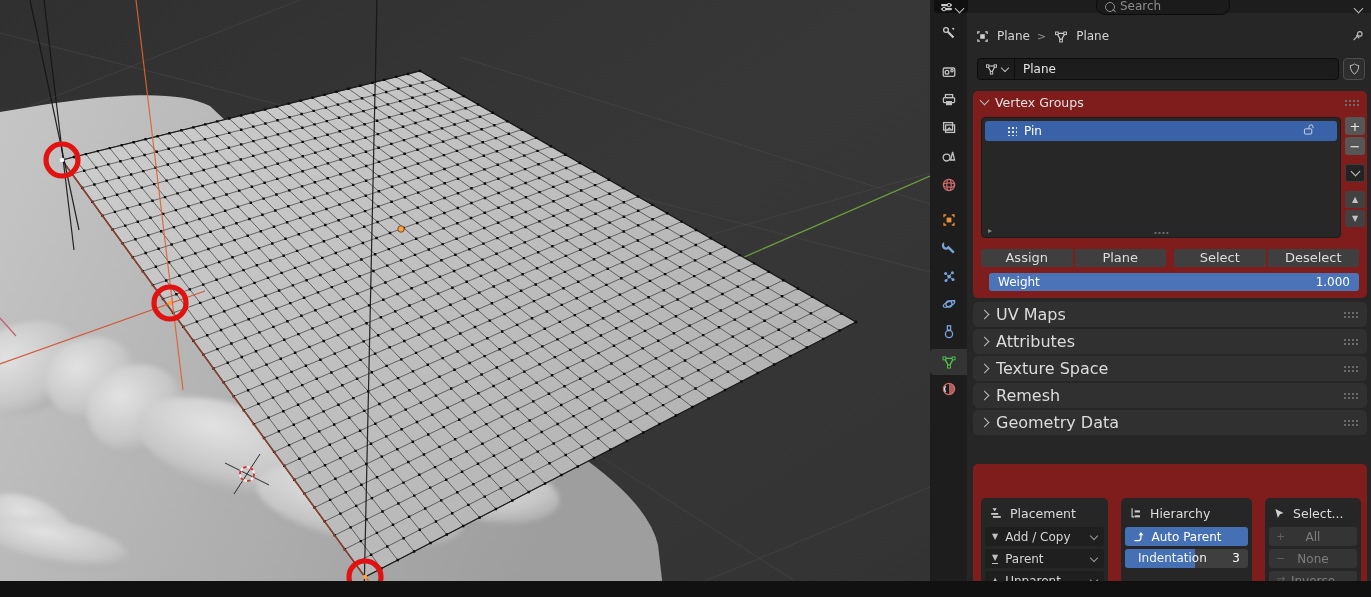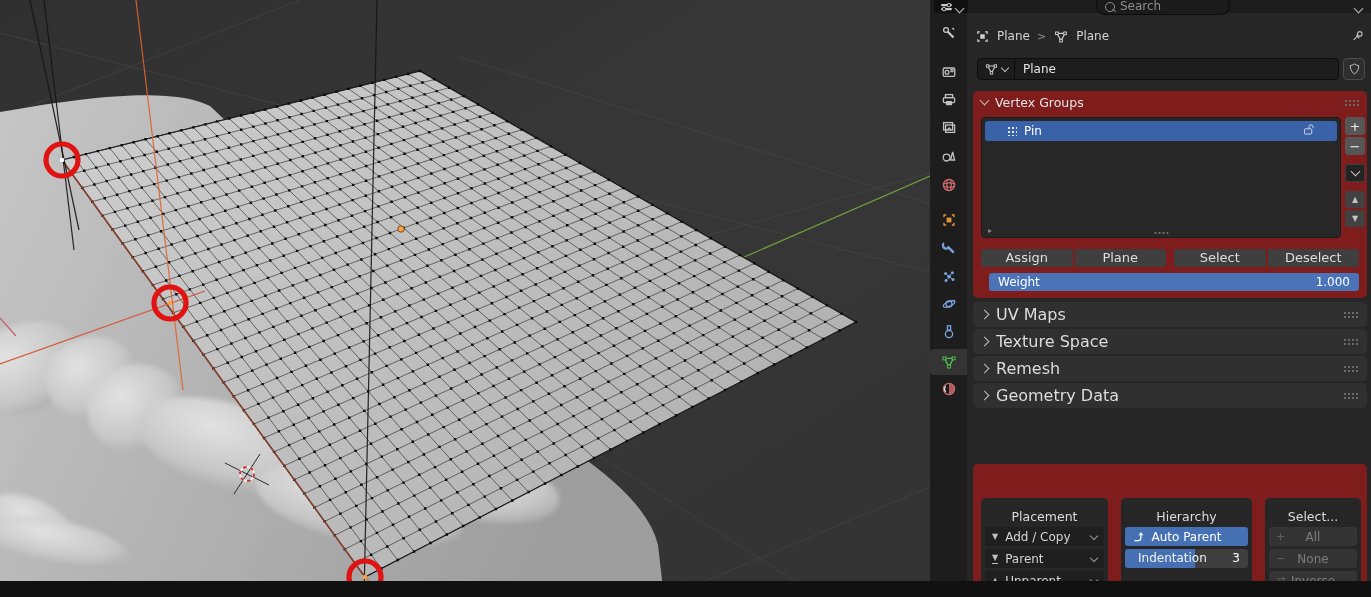--- a/index.html
+++ b/index.html
@@ -77,21 +77,21 @@
   
   #collapsed{position:absolute;left:6px;right:4px;top:289px;}
   .c-row{height:25px;background:#303030;border-radius:5px;margin-bottom:2px;display:flex;align-items:center;
          gap:8px;padding:0 9px;}
   .c-row .panel-title{font-size:16px;color:#dcdcdc;}
   
   #sk-panel{top:451px;bottom:0;border-radius:5px 5px 0 0;}
   .sk-cols{position:absolute;left:8px;right:6px;top:34px;bottom:0;display:flex;gap:13px;}
   .sk-box{background:#262626;border-radius:5px;padding:4px;box-sizing:border-box;}
   .sk-box.b1{flex:0 0 127px;} .sk-box.b2{flex:0 0 131px;} .sk-box.b3{flex:1;text-align:center;}
-  .sk-head{height:22px;display:flex;align-items:center;gap:7px;padding:0 4px;color:#dcdcdc;font-size:12.5px;flex-direction:column;}
+  .sk-head{height:22px;display:flex;align-items:center;gap:7px;padding:0 4px;color:#dcdcdc;font-size:12.5px;}
   .sk-row{height:19px;margin-top:3px;border-radius:3px;display:flex;align-items:center;position:relative;}
   .sk-row.drop{background:#1f1f1f;padding:0 7px;gap:7px;color:#d5d5d5;}
   .sk-row.drop .lbl{flex:1;}
   .tri-ico{font-size:8px;color:#c0c0c0;line-height:1;}
   .tri-ico.bar{border-bottom:1.5px solid #c0c0c0;padding-bottom:1px;}
   .dchev{width:5px;height:5px;border-right:1.4px solid #9a9a9a;border-bottom:1.4px solid #9a9a9a;
          transform:rotate(45deg);margin-top:-2px;}
   .sk-row.auto{background:#4571b4;color:#fff;justify-content:center;}
   .sk-row.auto .aicon{position:absolute;left:7px;top:3px;}
   .sk-row.ind{background:#3f3f3f;}
@@ -382,20 +382,25 @@
       </div>
 
       <div id="collapsed">
           <div class="c-row">
             <span class="chev-r"></span>
       <span class="panel-title">UV Maps</span>
       <span class="grips"></span>
           </div>
           <div class="c-row">
             <span class="chev-r"></span>
+      <span class="panel-title">Attributes</span>
+      <span class="grips"></span>
+          </div>
+          <div class="c-row">
+            <span class="chev-r"></span>
       <span class="panel-title">Texture Space</span>
       <span class="grips"></span>
           </div>
           <div class="c-row">
             <span class="chev-r"></span>
       <span class="panel-title">Remesh</span>
       <span class="grips"></span>
           </div>
           <div class="c-row">
             <span class="chev-r"></span>

